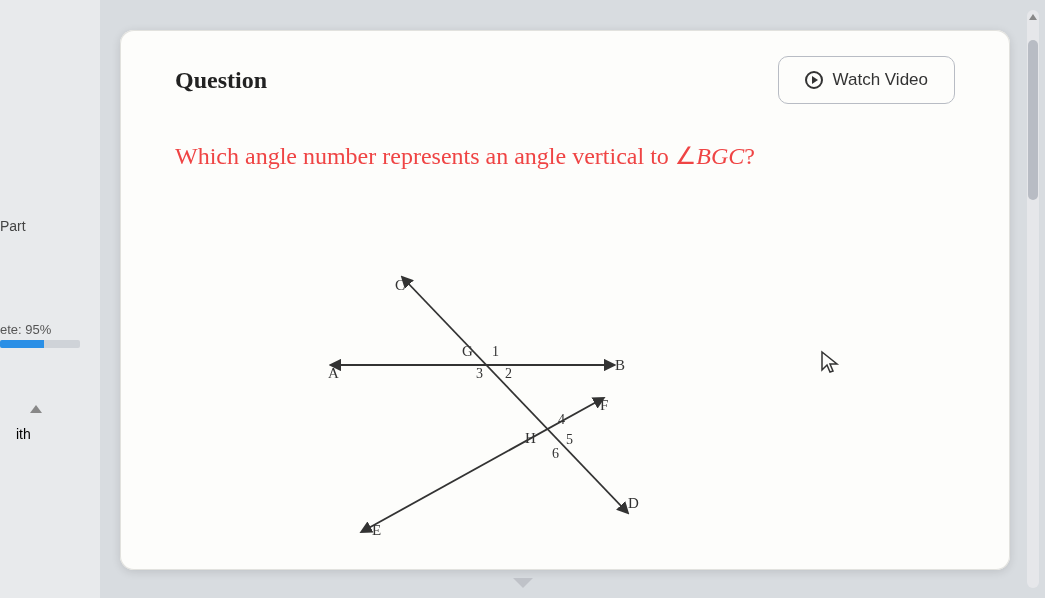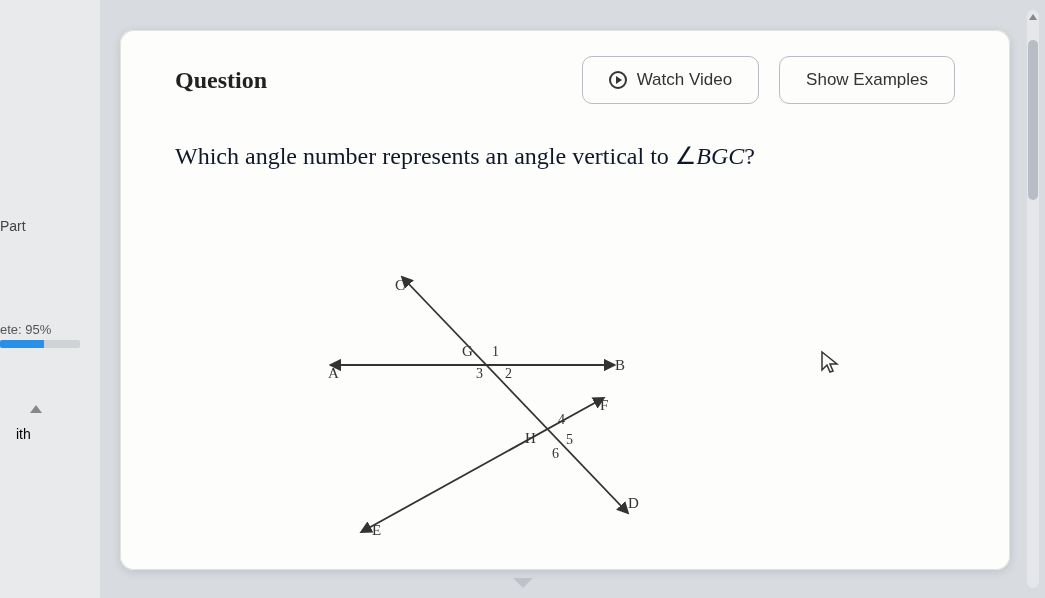--- a/index.html
+++ b/index.html
@@ -65,21 +65,21 @@
   .play-icon::before {
     content:""; width:0;height:0;
     border-top:4px solid transparent;
     border-bottom:4px solid transparent;
     border-left:6px solid #333;
     margin-left:2px;
   }
 
   .prompt {
     font-size: 24px;
-    color: #0f172a;
+    color: #ef4444;
     font-family: Georgia, serif;
     line-height: 1.4;
   }
   .prompt .angle { font-style: italic; font-family: 'Times New Roman', serif; }
   .prompt .angle-sym { font-style: normal; }
 
   .diagram {
     position: absolute;
     left: 180px;
     top: 230px;
@@ -123,23 +123,20 @@
   <div class="ith">ith</div>
 </div>
 
 <div class="card">
   <div class="header-row">
     <div class="q-title">Question</div>
     <button class="btn">
       <span class="play-icon"></span>
       <span>Watch Video</span>
     </button>
-    <button class="btn">
-      <span>Show Examples</span>
-    </button>
   </div>
 
   <div class="prompt">
     <span>Which angle number represents an angle vertical to </span><span class="angle"><span class="angle-sym">∠</span><span>BGC</span></span><span>?</span>
   </div>
 
   <div class="diagram">
     <svg viewBox="0 0 400 290">
       <defs>
         <marker id="arr" viewBox="0 0 10 10" refX="5" refY="5" markerWidth="7" markerHeight="7" orient="auto-start-reverse">

